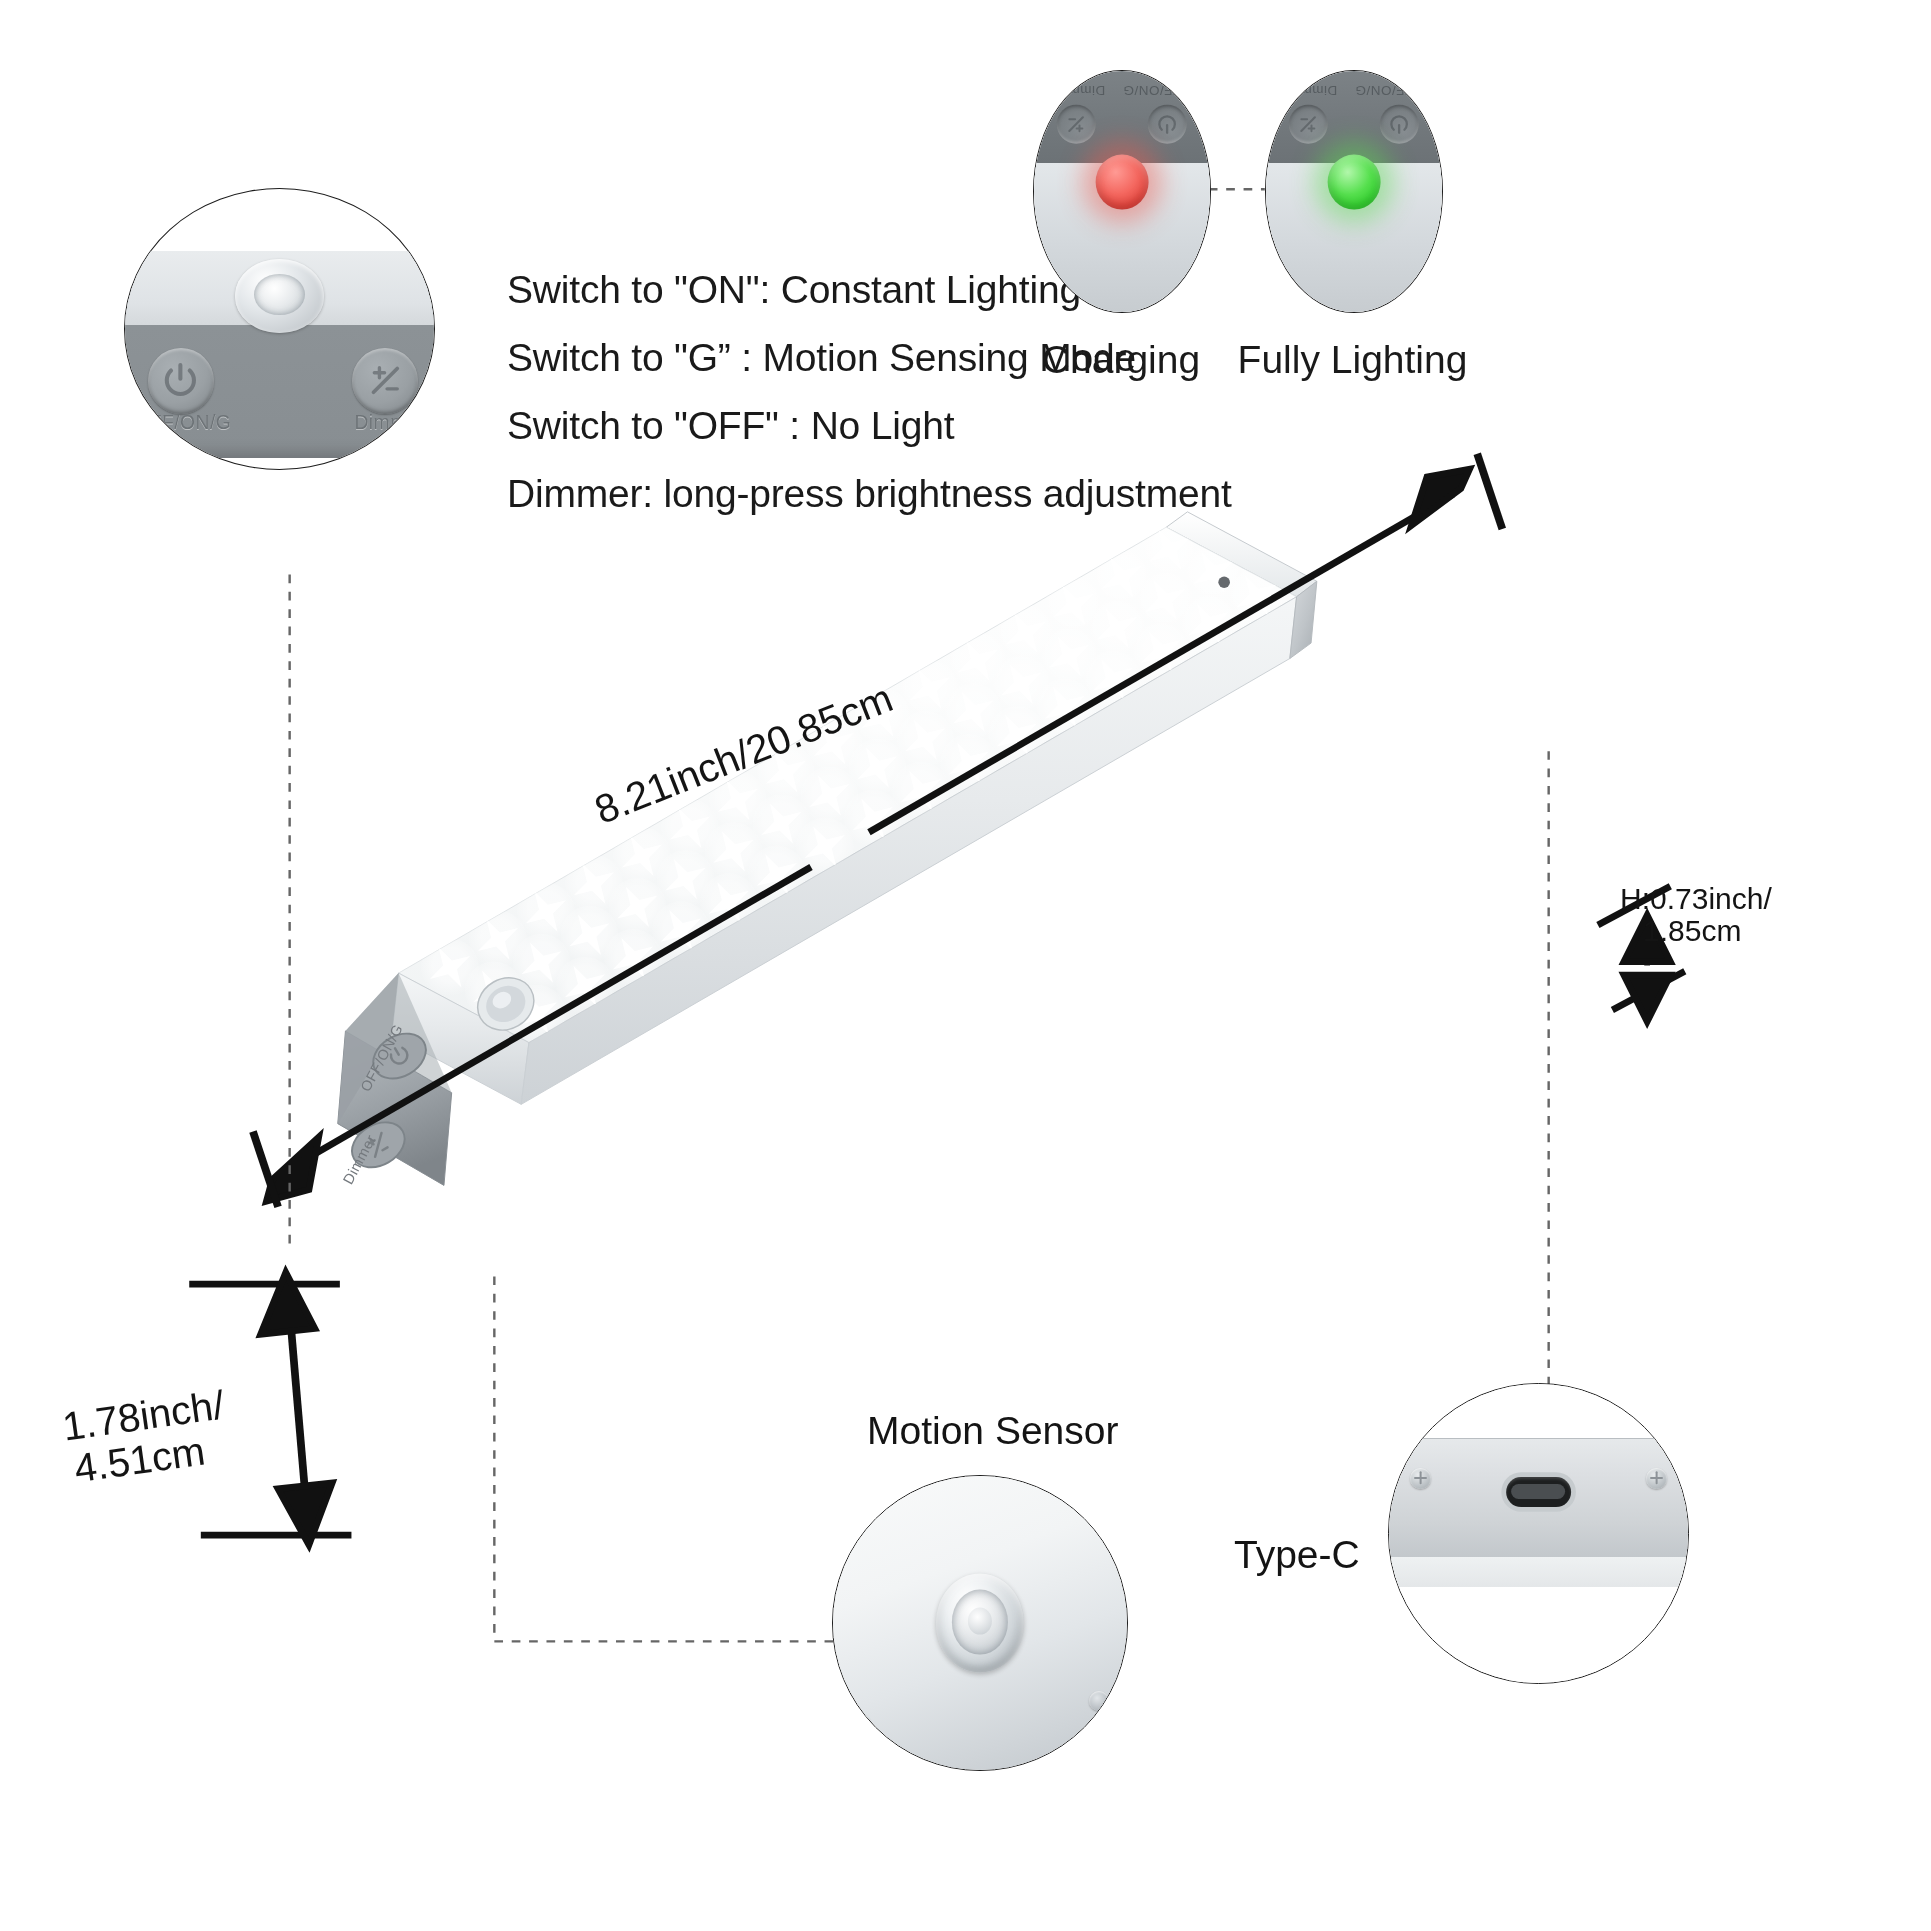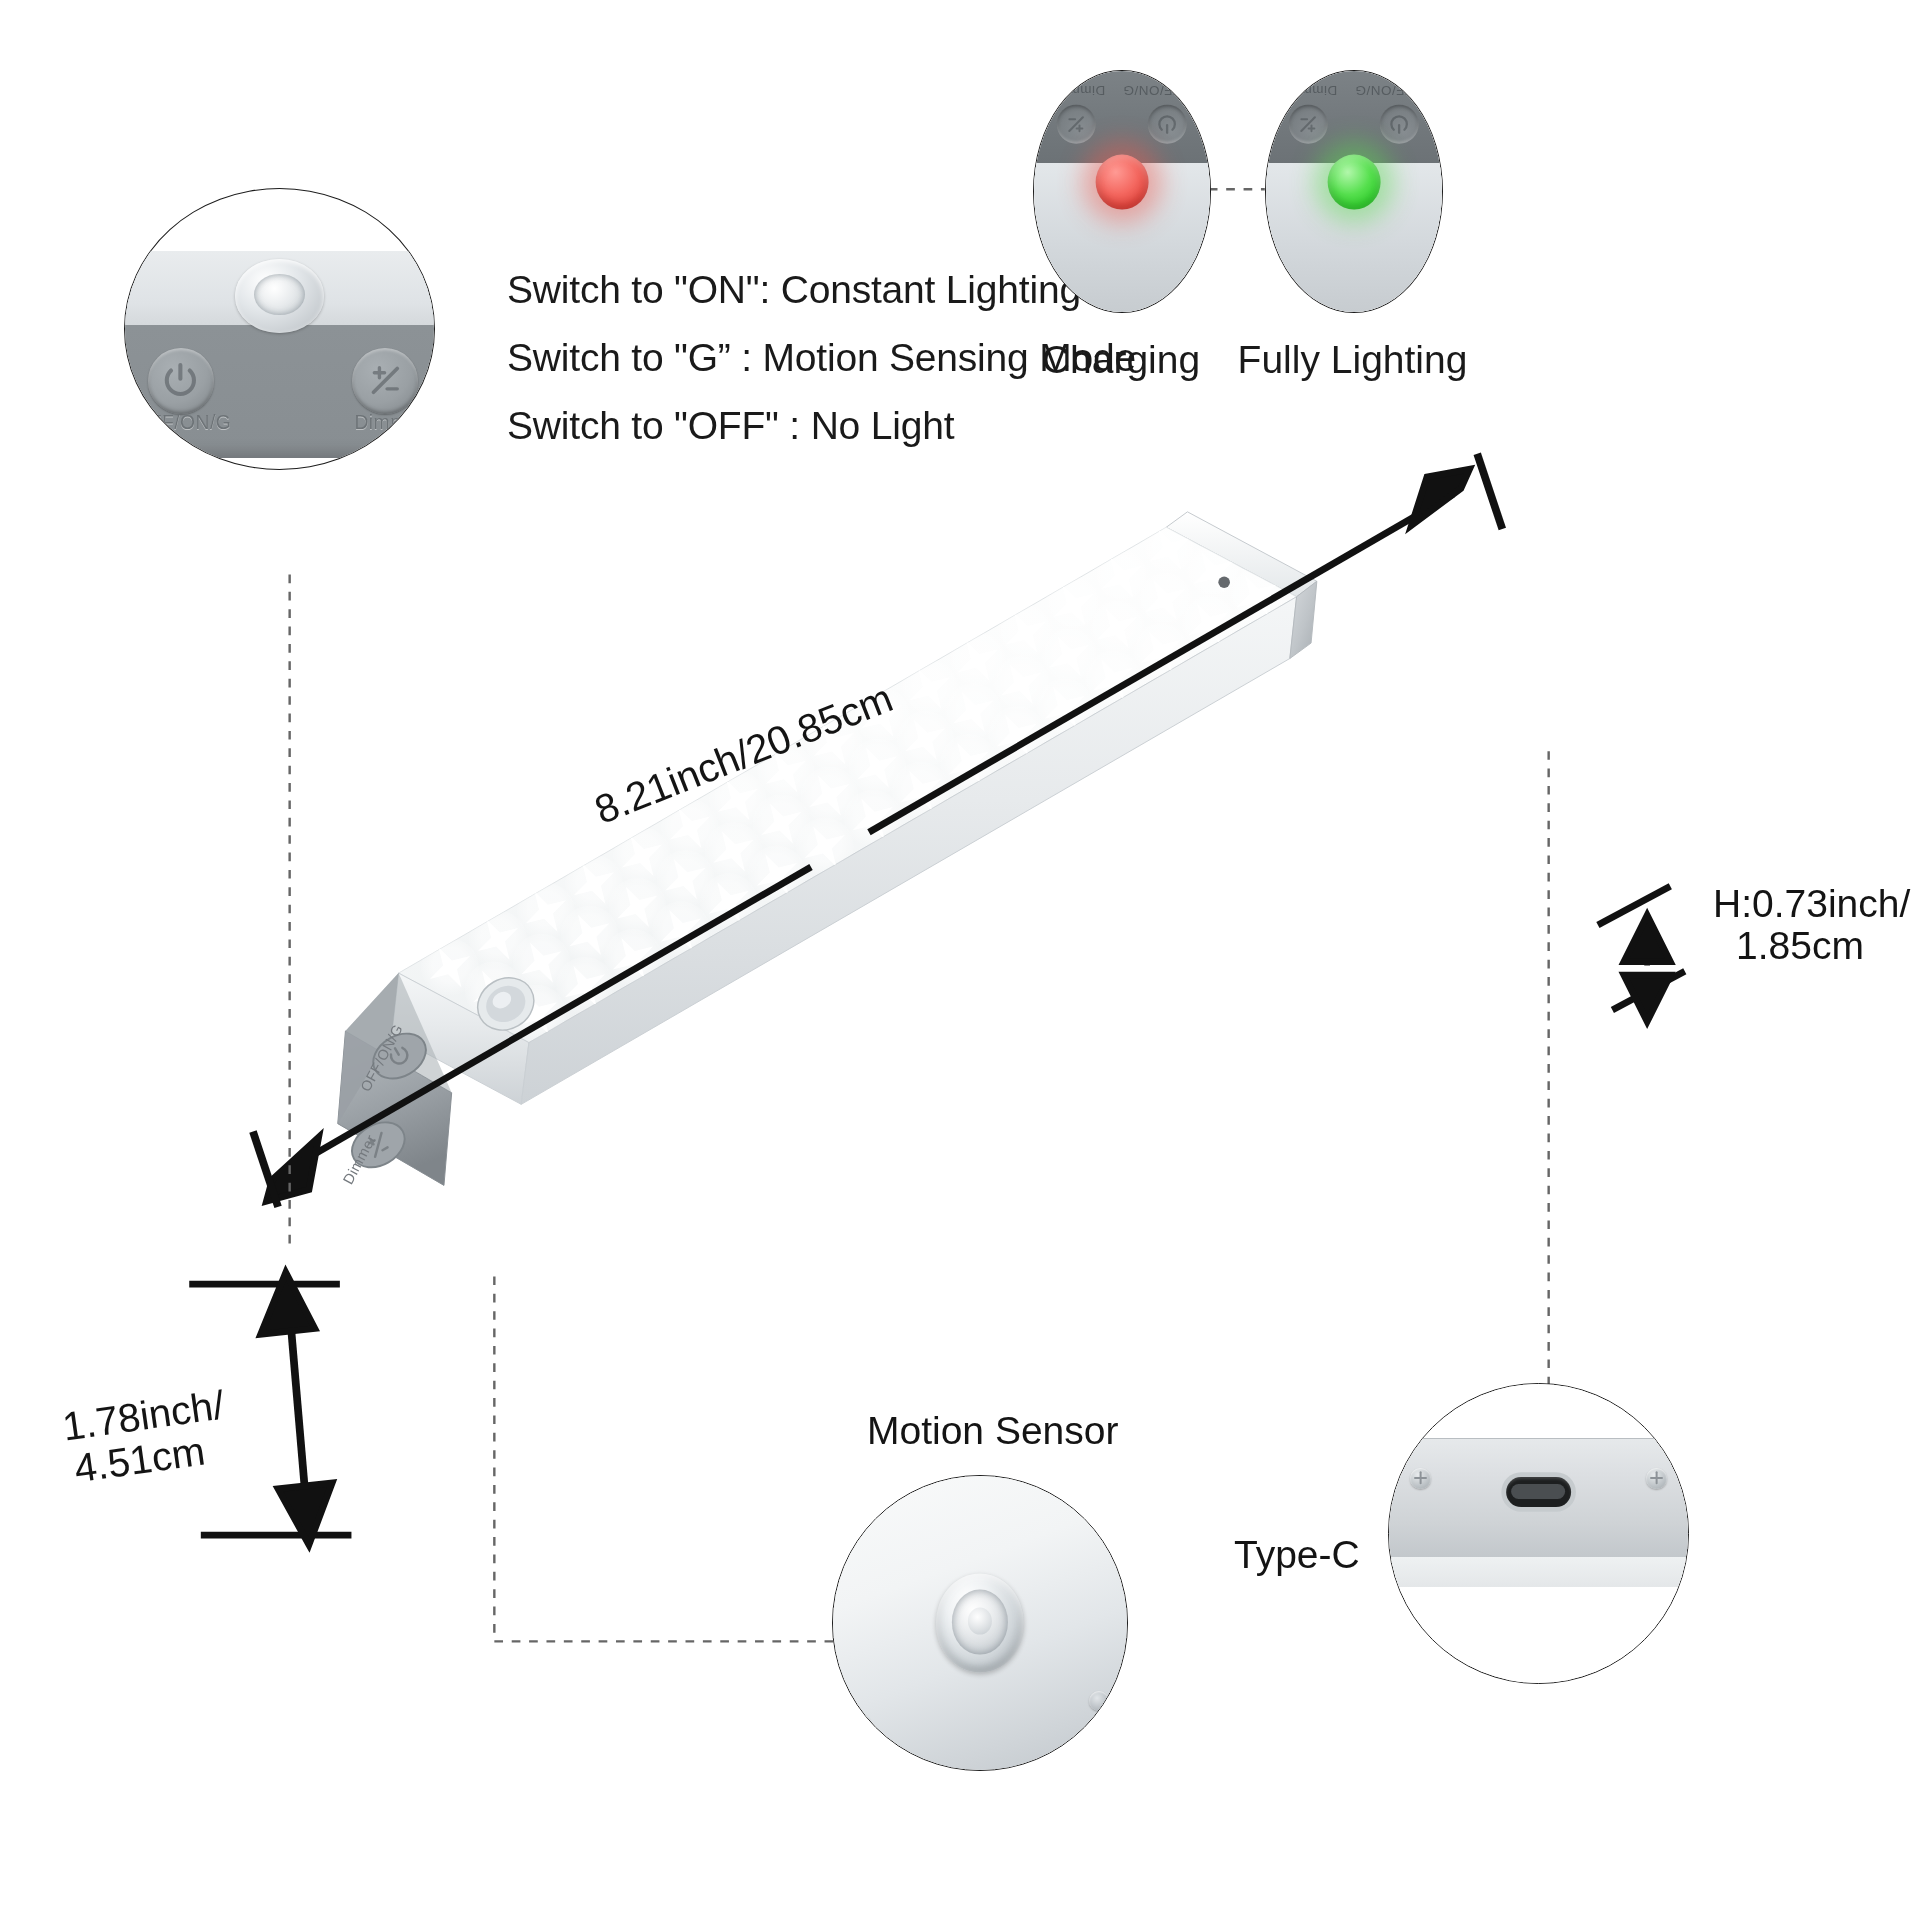--- a/index.html
+++ b/index.html
@@ -224,23 +224,23 @@
     font-size:39px;color:#141414;white-space:nowrap;
     line-height:1.08;
   }
   #dim-length{
     left:589px; top:792px;
     transform:rotate(-21.5deg);
     transform-origin:left top;
     font-size:40px;
   }
   #dim-height{
-    left:1713px; top:883px;
+    left:1620px; top:883px;
     transform:rotate(0deg);
-    font-size:39px;
+    font-size:30px;
   }
   #dim-width{
     left:60px; top:1406px;
     transform:rotate(-8deg);
     transform-origin:left top;
     font-size:40px;
   }
 
   
   .callout-label{
@@ -510,20 +510,21 @@
         <div class="cp-label l1">OFF/ON/G</div>
         <div class="cp-label l2">Dimmer</div>
       </div>
     </div>
   </div>
 
   <div class="abs nosel" id="instructions">
     <div class="line">Switch to "ON": Constant Lighting</div>
     <div class="line">Switch to "G”   : Motion Sensing Mode</div>
     <div class="line">Switch to "OFF" : No Light</div>
+    <div class="line">Dimmer: long-press brightness adjustment</div>
   </div>
 
   <div class="bubble" id="bubble-charging-red" style="left:1033px; top:70px; width:176px; height:241px;">
     <div class="chg-wrap">
       <div class="chg-top"></div>
       <div class="chg-bottom"></div>
       <div class="chg-btn a">
         <svg viewBox="0 0 24 24">
           <line x1="5" y1="19" x2="19" y2="5" stroke="#3f4549" stroke-width="2.2" stroke-linecap="round"></line>
           <line x1="5.5" y1="7.5" x2="11.5" y2="7.5" stroke="#3f4549" stroke-width="2" stroke-linecap="round"></line>

